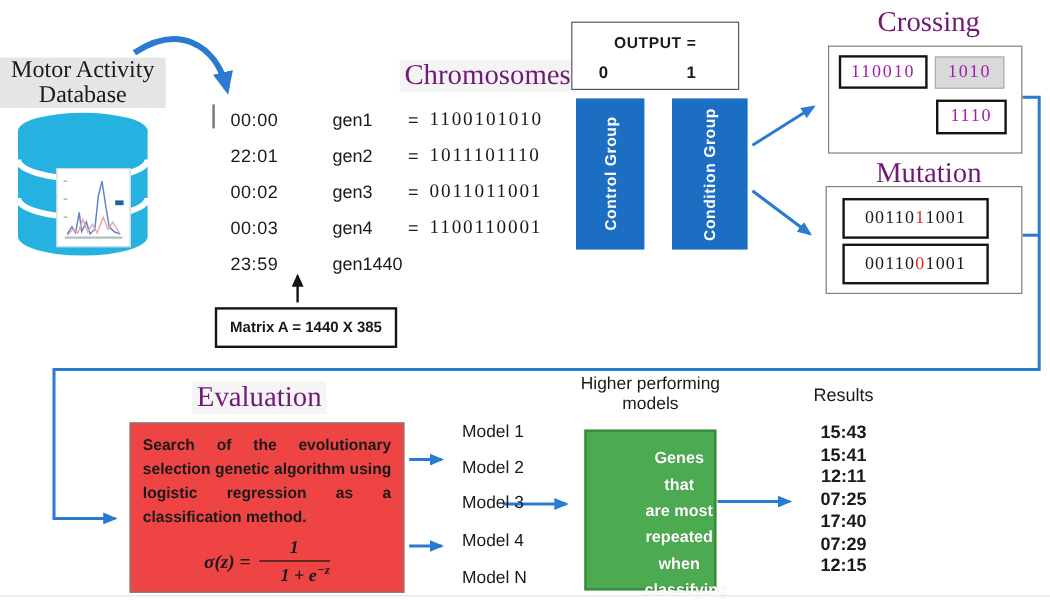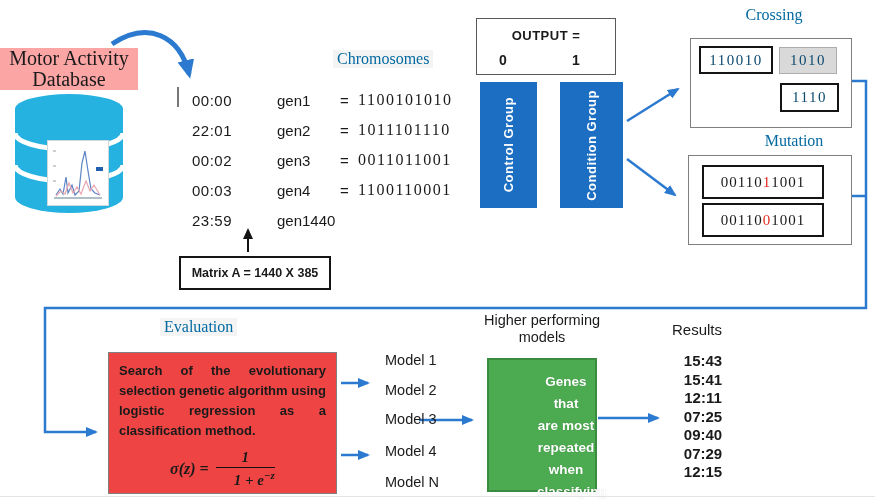--- a/index.html
+++ b/index.html
@@ -1,24 +1,24 @@
 <!DOCTYPE html>
 <html><head>
 <meta charset="utf-8">
 <style>
   html,body{margin:0;padding:0;background:#fff;}
   .canvas{position:relative;width:875px;height:501px;background:#ffffff;overflow:hidden;
           font-family:"Liberation Sans",sans-serif;color:#1a1a1a;}
   .abs{position:absolute;}
-  .serif-title{font-family:"Liberation Serif",serif;font-size:16px;color:#0369a1;
+  .serif-title{font-family:"Liberation Serif",serif;font-size:24px;color:#701a75;
                background:#f4f4f4;padding:0 4px;white-space:nowrap;}
 
   
   .db-title{left:0;top:48;width:138px;text-align:center;font-family:"Liberation Serif",serif;
-            font-size:20px;line-height:21px;background:#fca5a5;}
+            font-size:20px;line-height:21px;background:#e5e5e5;}
   .db-cyl{left:13px;top:93px;}
   .db-chart{left:47px;top:140px;width:60px;height:64px;background:#fff;border:1px solid #cfd8dc;}
 
   
   .chrom-title{left:333px;top:50px;}
   .chrom-rows{left:192px;top:85px;width:280px;}
   .chrom-row{display:flex;height:30px;align-items:center;font-size:15px;}
   .c-time{width:85px;letter-spacing:.5px;}
   .c-gen{width:63px;}
   .c-eq{width:18px;}
@@ -36,21 +36,21 @@
   .grp{background:#1b6ec2;display:flex;align-items:center;justify-content:center;}
   .grp span{writing-mode:vertical-rl;transform:rotate(180deg);color:#fff;font-weight:bold;
             font-size:13px;letter-spacing:.5px;}
   .grp-control{left:480px;top:82px;width:57px;height:126px;}
   .grp-condition{left:560px;top:82px;width:63px;height:126px;}
 
   
   .crossing-title{left:710px;top:6px;width:120px;text-align:center;}
   .crossing-box{left:690px;top:38px;width:160px;height:88px;border:1.5px solid #7f7f7f;background:#fff;}
   .chip{position:absolute;display:flex;align-items:center;justify-content:center;
-        font-family:"Liberation Serif",serif;font-size:15px;letter-spacing:1.5px;color:#0c4a6e;}
+        font-family:"Liberation Serif",serif;font-size:15px;letter-spacing:1.5px;color:#a21caf;}
   .chip-white{background:#fff;border:2.5px solid #141414;}
   .chip-gray{background:#d9d9d9;border:1px solid #adadad;}
   .mutation-title{left:710px;top:132px;width:120px;text-align:center;}
   .mutation-box{left:688px;top:155px;width:162px;height:88px;border:1.5px solid #7f7f7f;background:#fff;}
   .mut-chip{position:absolute;left:13px;width:118px;height:30px;border:2.5px solid #141414;
             background:#fff;display:flex;align-items:center;justify-content:center;
             font-family:"Liberation Serif",serif;font-size:15px;letter-spacing:1px;}
   .mut-red{color:#e02b20;}
 
   
@@ -65,21 +65,21 @@
   .frac .den{display:block;padding-top:1px;font-size:15px;margin-left:18px;}
   .frac sup{font-size:11px;}
 
   
   .model-item{left:385px;width:80px;height:20px;font-size:14.5px;}
   .higher-title{left:478px;top:312px;width:128px;text-align:center;font-size:14.5px;line-height:17px;}
   .green-box{left:487px;top:358px;width:110px;height:134px;background:#4caa50;border:2px solid #3a8d3e;
              box-sizing:border-box;padding-top:11px;}
   .green-line{text-align:center;color:#fff;font-weight:bold;font-size:13.5px;line-height:22px;
               text-shadow:0 0 1px rgba(0,0,0,.2);}
-  .results-title{left:672px;top:321px;width:62px;font-size:15px;}
+  .results-title{left:672px;top:321px;width:62px;text-align:center;font-size:15px;}
   .results-times{left:670px;top:352px;width:66px;text-align:center;font-weight:bold;font-size:15px;}
   .results-times div{line-height:18.5px;}
 
   svg.overlay{position:absolute;left:0;top:0;pointer-events:none;}
   .bottom-rule{left:0;top:496px;width:875px;height:1px;background:#e3e3e3;}
 </style>
 </head>
 <body>
 
 <div class="canvas">
@@ -182,21 +182,21 @@
     <span>Condition Group</span>
   </div>
 
   <div class="abs serif-title crossing-title" style="left:710px;top:6px;background:none;">Crossing</div>
   <div class="abs crossing-box" style="left:690px;top:38px;">
     <div class="chip chip-white" style="left:8px;top:7px;width:70px;height:24px;">110010</div>
     <div class="chip chip-gray" style="left:88px;top:8px;width:56px;height:25px;">1010</div>
     <div class="chip chip-white" style="left:89px;top:44px;width:55px;height:25px;">1110</div>
   </div>
 
-  <div class="abs serif-title mutation-title" style="left:730px;top:132px;background:none;">Mutation</div>
+  <div class="abs serif-title mutation-title" style="left:710px;top:132px;background:none;">Mutation</div>
   <div class="abs mutation-box" style="left:688px;top:155px;">
     <div class="mut-chip" style="top:9px;">
       <span>00110</span>
         <span class="mut-red">1</span>
         <span>1001</span>
     </div>
     <div class="mut-chip" style="top:47px;">
       <span>00110</span>
         <span class="mut-red">0</span>
         <span>1001</span>
@@ -233,19 +233,19 @@
     <div class="green-line">classifying</div>
     <div class="green-line">patients</div>
   </div>
 
   <div class="abs results-title" style="left:672px;top:321px;">Results</div>
   <div class="abs results-times" style="left:670px;top:352px;">
     <div>15:43</div>
     <div>15:41</div>
     <div>12:11</div>
     <div>07:25</div>
-    <div>09:40</div>
+    <div>17:40</div>
     <div>07:29</div>
     <div>12:15</div>
   </div>
 
   <div class="abs bottom-rule"></div>
 </div>
 
 </body></html>

